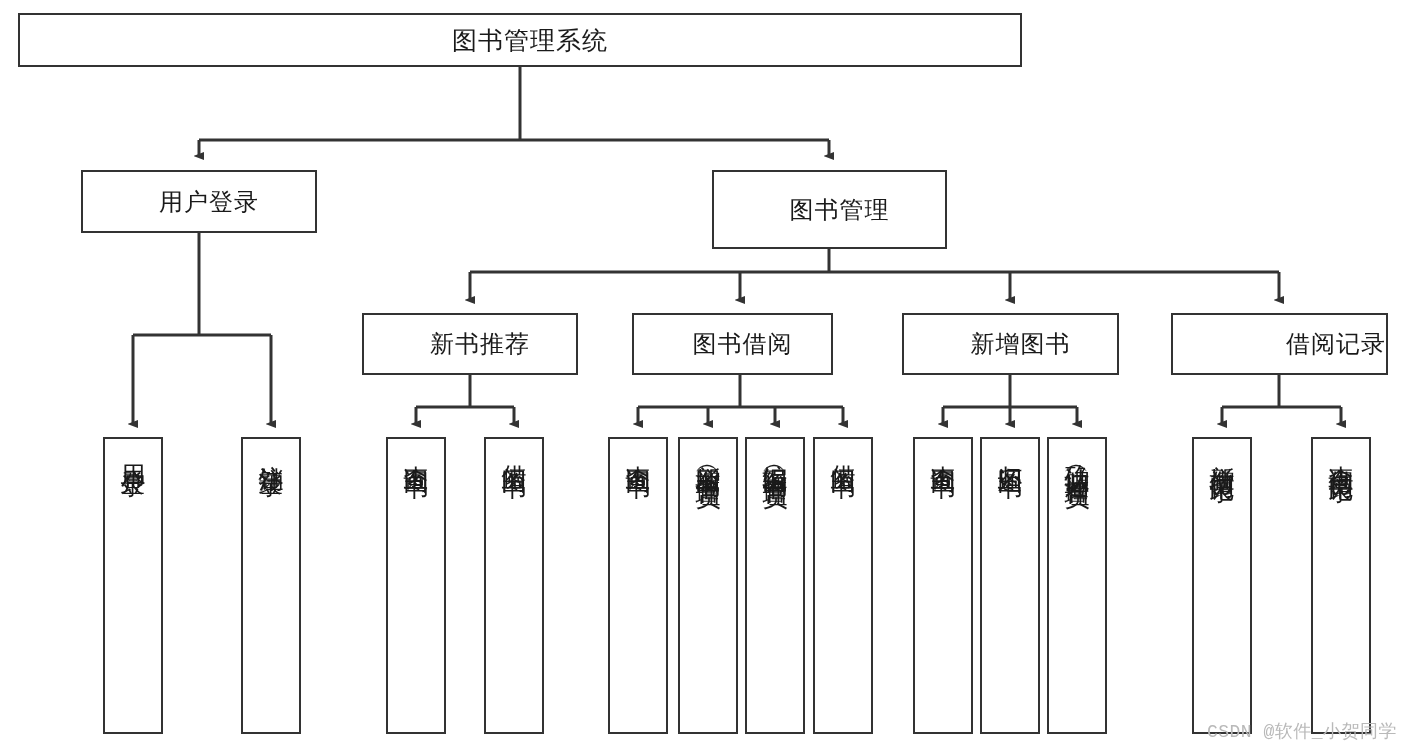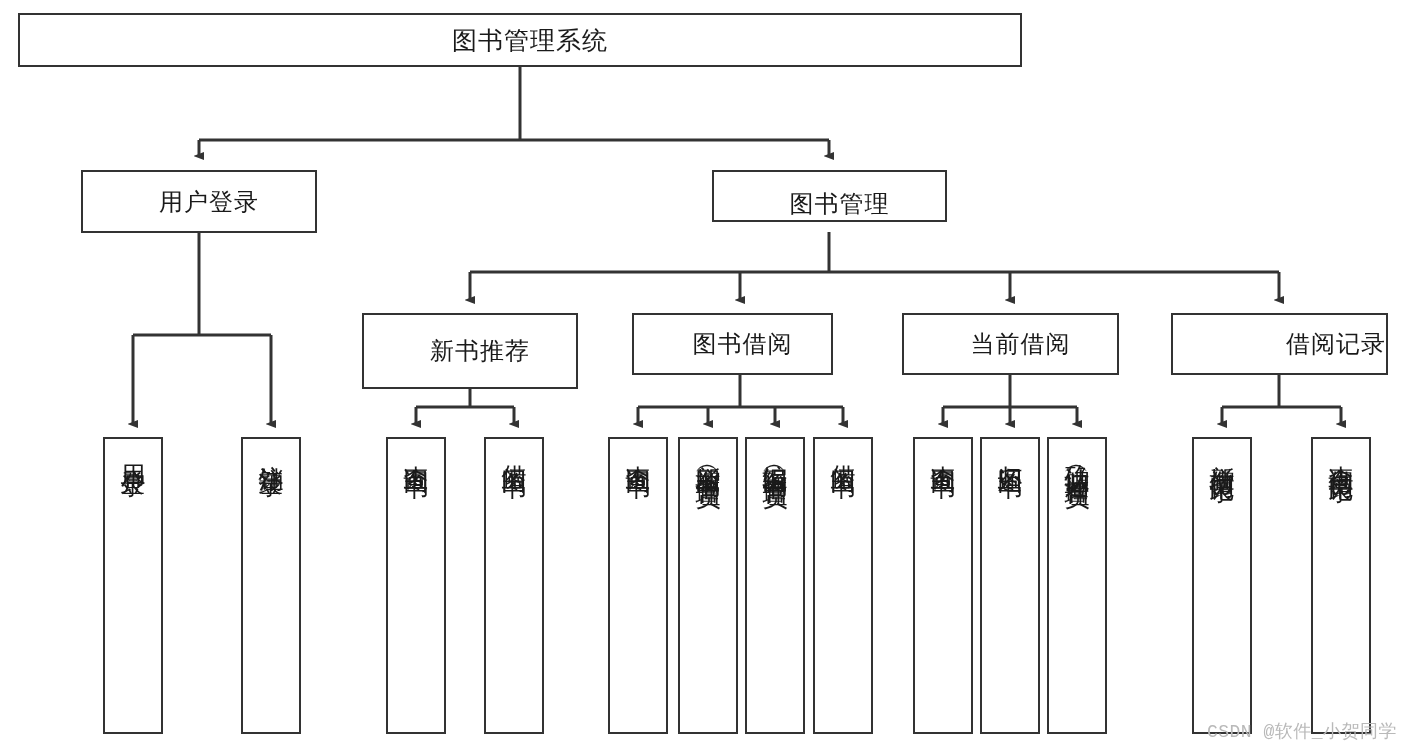--- a/index.html
+++ b/index.html
@@ -126,32 +126,32 @@
     </g>
   </svg>
 
   <div class="node horiz root" style="left:18px; top:13px; width:1004px; height:54px;">
     <span>图书管理系统</span>
   </div>
 
   <div class="node horiz" style="left:81px; top:170px; width:236px; height:63px;">
     <span>用户登录</span>
   </div>
-  <div class="node horiz" style="left:712px; top:170px; width:235px; height:52px;align-items:flex-end;">
+  <div class="node horiz" style="left:712px; top:170px; width:235px; height:79px;">
     <span>图书管理</span>
   </div>
 
-  <div class="node horiz" style="left:362px; top:313px; width:216px; height:76px;">
+  <div class="node horiz" style="left:362px; top:313px; width:216px; height:62px;">
     <span>新书推荐</span>
   </div>
   <div class="node horiz" style="left:632px; top:313px; width:201px; height:62px;">
     <span>图书借阅</span>
   </div>
   <div class="node horiz" style="left:902px; top:313px; width:217px; height:62px;">
-    <span>当前借阅</span>
+    <span>新增图书</span>
   </div>
   <div class="node horiz" style="left:1171px; top:313px; width:217px; height:62px;justify-content:flex-end;">
     <span>借阅记录</span>
   </div>
 
   <div class="node vert" style="left:103px; top:437px; width:60px; height:297px;">
     <span class="vlabel">用户登录</span>
   </div>
   <div class="node vert" style="left:241px; top:437px; width:60px; height:297px;">
     <span class="vlabel">注销登录</span>

